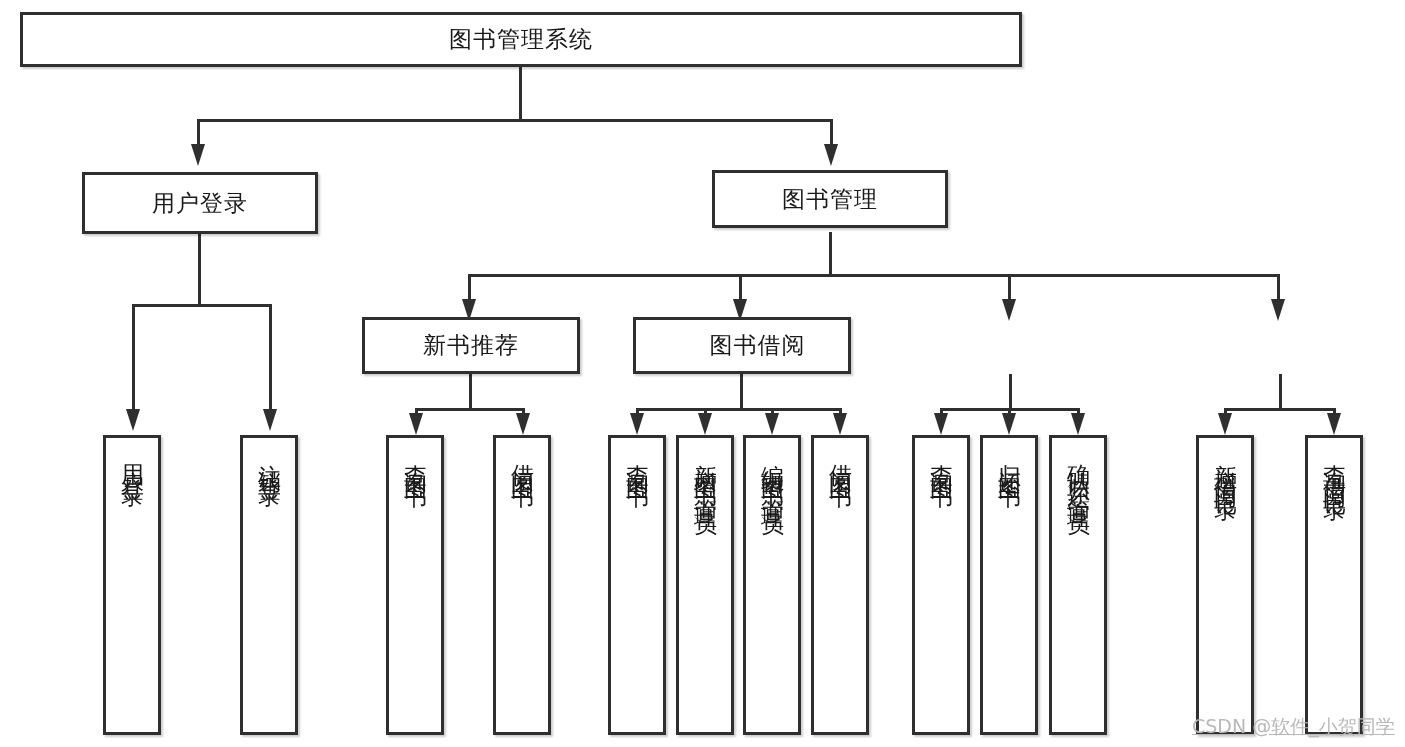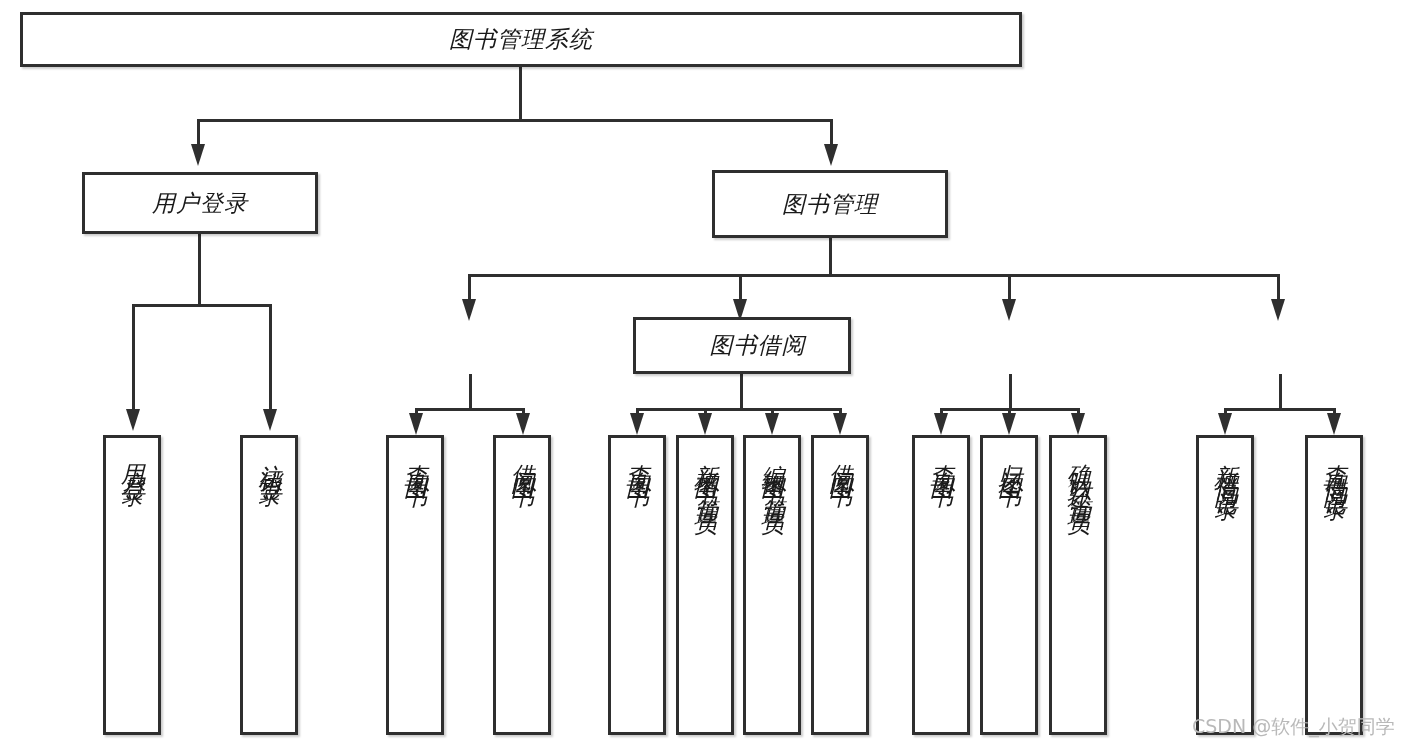--- a/index.html
+++ b/index.html
@@ -22,21 +22,20 @@
     align-items:center;
     justify-content:center;
     color:#1a1a1a;
     z-index:5;
   }
   .node .lbl{
     font-size:23px;
     letter-spacing:1px;
     line-height:1;
     white-space:nowrap;
-    font-style:italic;
   }
   
   .node.vert{
     align-items:flex-start;
     justify-content:center;
     padding-top:8px;
   }
   .node.vert .lbl{
     writing-mode:vertical-rl;
     text-orientation:upright;
@@ -60,20 +59,21 @@
   }
 
   
   #watermark{
     position:absolute;
     left:1192px;top:714px;
     font-size:19px;
     color:#b9b9b9;
     white-space:nowrap;
     z-index:9;
+    text-decoration:underline;
   }
 </style>
 </head>
 <body>
 
 <div id="stage">
 
   <div class="node" style="left:20px;top:12px;width:1002px;height:55px;">
     <span class="lbl">图书管理系统</span>
   </div>
@@ -83,21 +83,21 @@
   <div class="ln h" style="left:197px;top:119px;width:636px;"></div>
   <div class="ln v" style="left:197px;top:119px;height:25px;"></div>
   <div class="ln v" style="left:830px;top:119px;height:25px;"></div>
   <div class="arrow" style="left:191px;top:144px;"></div>
   <div class="arrow" style="left:824px;top:144px;"></div>
 
   <div class="node" style="left:82px;top:172px;width:236px;height:62px;">
     <span class="lbl">用户登录</span>
   </div>
 
-  <div class="node" style="left:712px;top:170px;width:236px;height:68px;text-align:right;">
+  <div class="node" style="left:712px;top:170px;width:236px;height:58px;text-align:right;">
     <span class="lbl">图书管理</span>
   </div>
 
   <div class="ln v" style="left:198px;top:234px;height:70px;"></div>
   <div class="ln h" style="left:132px;top:304px;width:140px;"></div>
   <div class="ln v" style="left:132px;top:304px;height:105px;"></div>
   <div class="ln v" style="left:269px;top:304px;height:105px;"></div>
   <div class="arrow" style="left:126px;top:409px;"></div>
   <div class="arrow" style="left:263px;top:409px;"></div>
 
@@ -105,20 +105,23 @@
   <div class="ln h" style="left:468px;top:274px;width:812px;"></div>
   <div class="ln v" style="left:468px;top:274px;height:25px;"></div>
   <div class="ln v" style="left:739px;top:274px;height:25px;"></div>
   <div class="ln v" style="left:1008px;top:274px;height:25px;"></div>
   <div class="ln v" style="left:1277px;top:274px;height:25px;"></div>
   <div class="arrow" style="left:462px;top:299px;"></div>
   <div class="arrow" style="left:733px;top:299px;"></div>
   <div class="arrow" style="left:1002px;top:299px;"></div>
   <div class="arrow" style="left:1271px;top:299px;"></div>
 
+  <div class="node" style="left:362px;top:317px;width:218px;height:57px;">
+    <span class="lbl">新书推荐</span>
+  </div>
   <div class="node" style="left:633px;top:317px;width:218px;height:57px;padding-left:31px;">
     <span class="lbl">图书借阅</span>
   </div>
 
   <div class="ln v" style="left:469px;top:374px;height:34px;"></div>
   <div class="ln h" style="left:415px;top:408px;width:110px;"></div>
   <div class="ln v" style="left:415px;top:408px;height:7px;"></div>
   <div class="ln v" style="left:522px;top:408px;height:7px;"></div>
   <div class="arrow" style="left:409px;top:413px;"></div>
   <div class="arrow" style="left:516px;top:413px;"></div>

